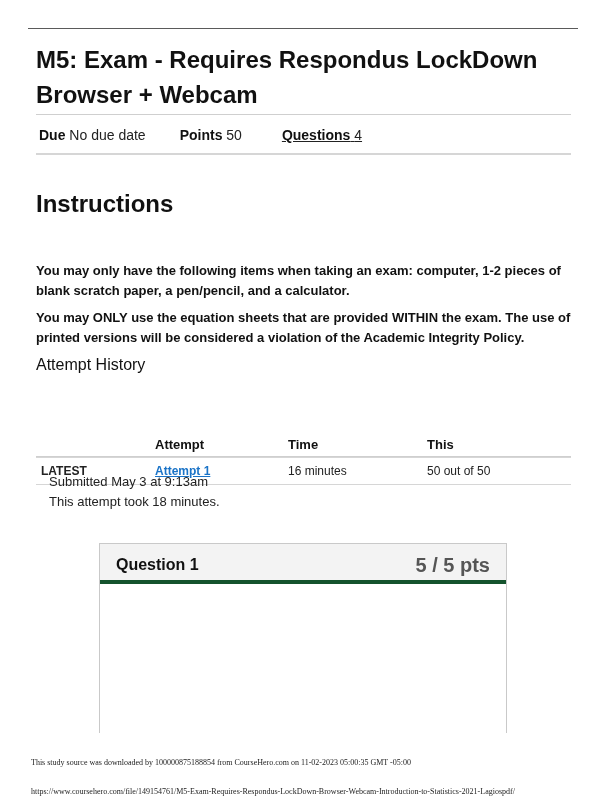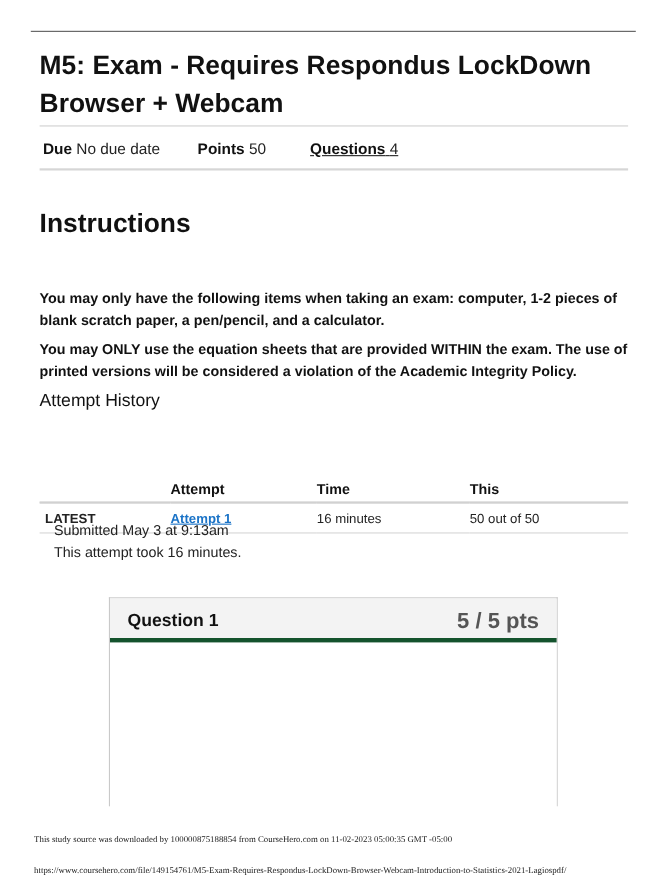--- a/index.html
+++ b/index.html
@@ -84,21 +84,21 @@
       <td class="col2">16 minutes</td>
       <td>50 out of 50</td>
     </tr>
   </tbody>
 </table>
 
 <div class="section-rule"></div>
 
 <div class="score-summary">
   <div>Submitted May 3 at 9:13am</div>
-  <div>This attempt took 16 minutes.</div>
+  <div>This attempt took 18 minutes.</div>
 </div>
 
 <div class="question-box">
   <div class="question-header">
     <span class="question-name">Question 1</span>
     <span class="question-pts">5 / 5 pts</span>
   </div>
   <div class="question-body"></div>
 </div>
 

